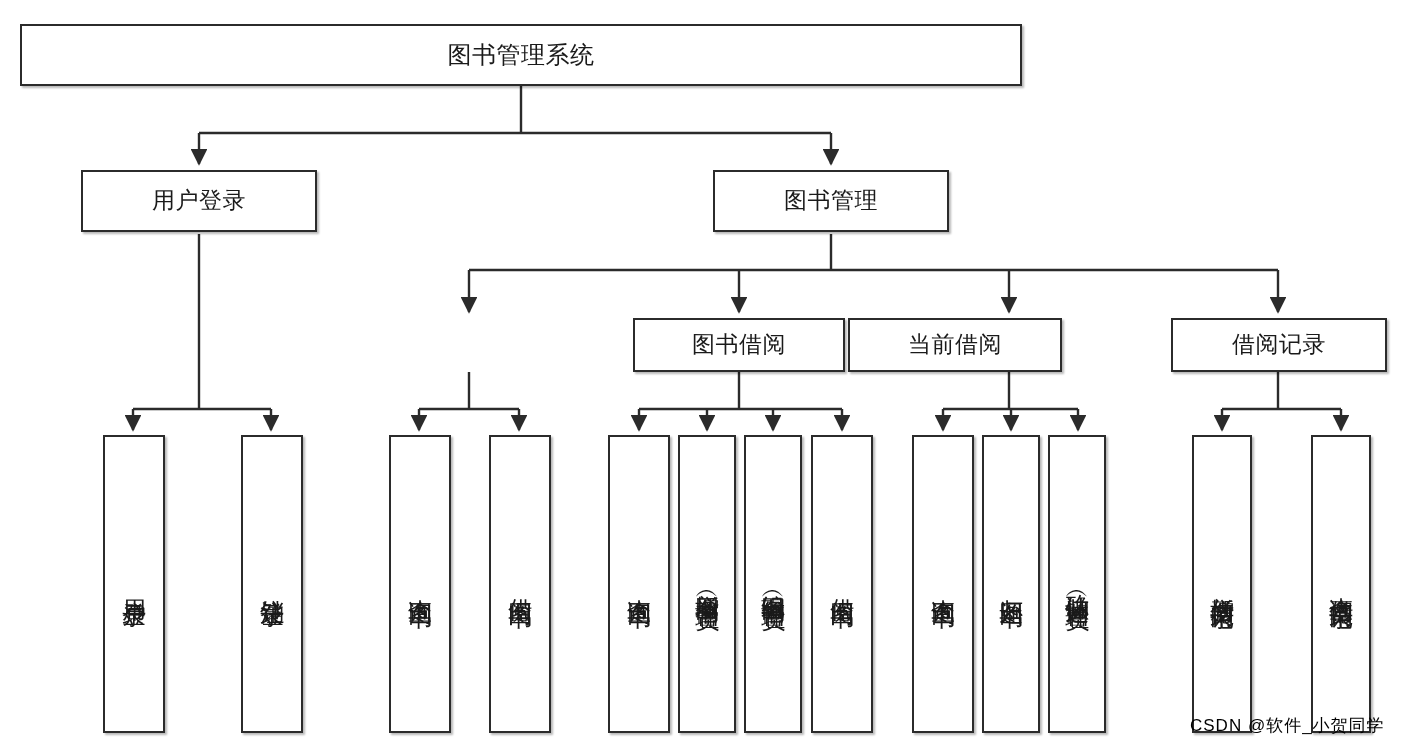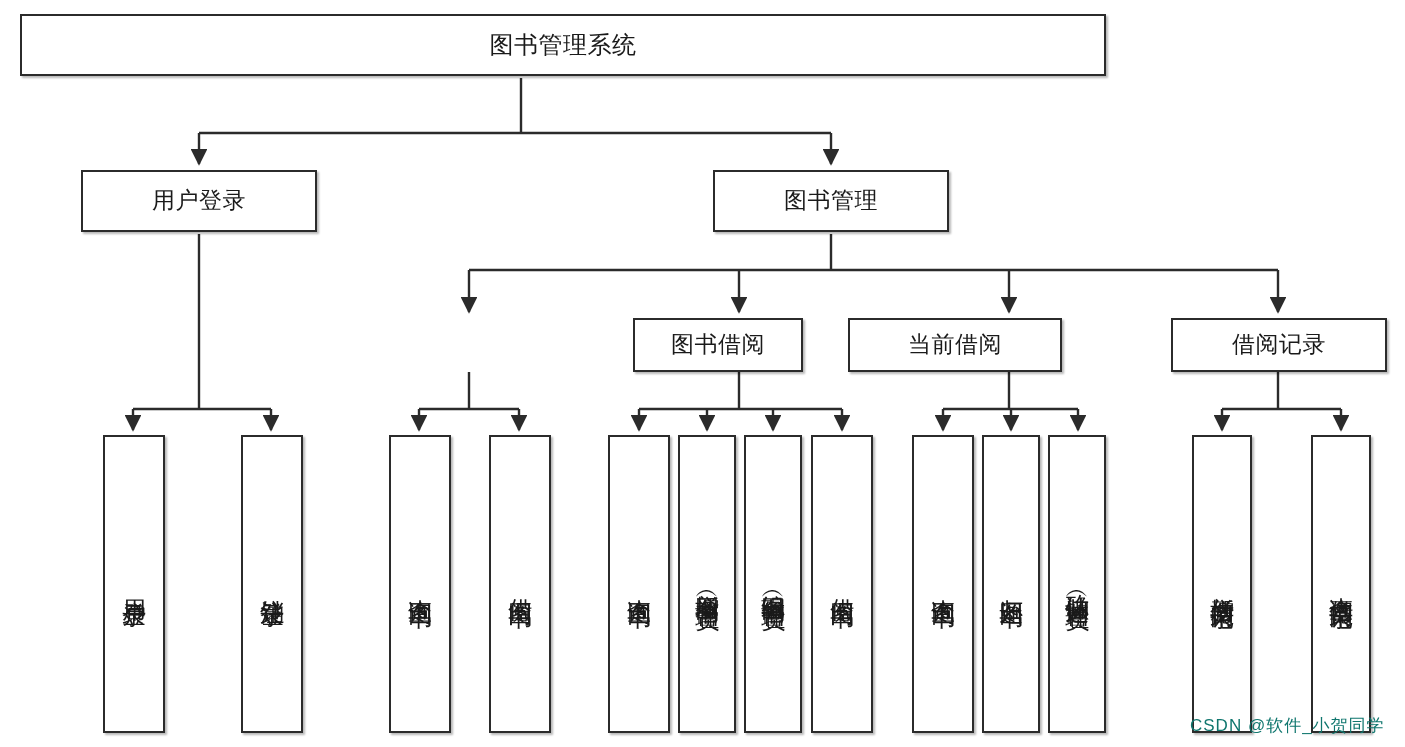--- a/index.html
+++ b/index.html
@@ -43,21 +43,21 @@
     line-height:1.28;
     letter-spacing:2px;
     max-height:272px;
     white-space:normal;
   }
 
   .watermark{
     position:absolute;
     left:1190px;top:714px;
     font-size:17px;
-    color:#0f766e;
+    color:#000000;
     letter-spacing:1px;
     white-space:nowrap;
     font-family:"Liberation Sans","DejaVu Sans",sans-serif;
   }
 </style>
 </head>
 <body>
 
 <div id="canvas">
 
@@ -106,32 +106,32 @@
       <path d="M 1011 409 L 1011 430" marker-end="url(#arrow)"></path>
       <path d="M 1078 409 L 1078 430" marker-end="url(#arrow)"></path>
 
       <path d="M 1278 372 L 1278 409"></path>
       <path d="M 1222 409 L 1341 409"></path>
       <path d="M 1222 409 L 1222 430" marker-end="url(#arrow)"></path>
       <path d="M 1341 409 L 1341 430" marker-end="url(#arrow)"></path>
     </g>
   </svg>
 
-  <div class="node h root" style="left:20px;top:14px;width:1086px;height:62px;">
+  <div class="node h root" style="left:20px;top:24px;width:1002px;height:62px;">
     <span class="lbl">图书管理系统</span>
   </div>
 
   <div class="node h" style="left:81px;top:170px;width:236px;height:62px;">
     <span class="lbl">用户登录</span>
   </div>
   <div class="node h" style="left:713px;top:170px;width:236px;height:62px;">
     <span class="lbl">图书管理</span>
   </div>
 
-  <div class="node h" style="left:633px;top:318px;width:170px;height:54px;align-items:center;">
+  <div class="node h" style="left:633px;top:318px;width:212px;height:54px;align-items:center;">
     <span class="lbl">图书借阅</span>
   </div>
   <div class="node h" style="left:848px;top:318px;width:214px;height:54px;">
     <span class="lbl">当前借阅</span>
   </div>
   <div class="node h" style="left:1171px;top:318px;width:216px;height:54px;">
     <span class="lbl">借阅记录</span>
   </div>
 
   <div class="node v" style="left:103px;top:435px;width:62px;height:298px;">

